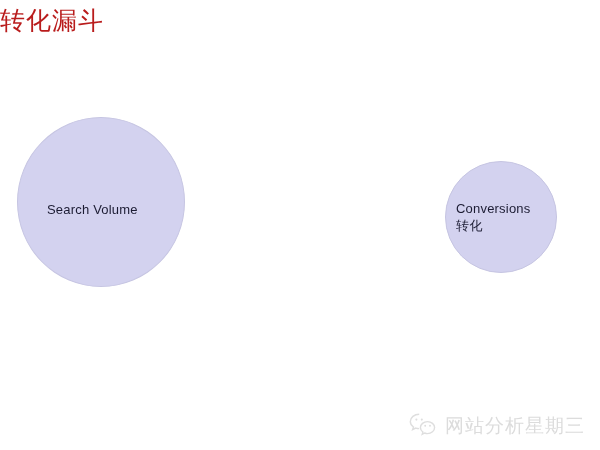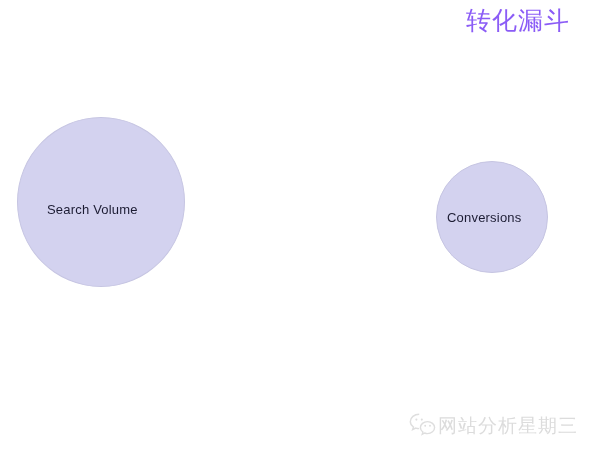--- a/index.html
+++ b/index.html
@@ -17,25 +17,25 @@
     position: relative;
     width: 600px;
     height: 450px;
     background: #ffffff;
   }
   .slide-title {
     position: absolute;
     left: 0;
     top: 6px;
     width: 570px;
-    text-align: right;
+    text-align: left;
     font-size: 25px;
     line-height: 30px;
     letter-spacing: 1px;
-    color: #8b5cf6;
+    color: #b91c1c;
     font-family: "DejaVu Serif", "Liberation Serif", serif;
     white-space: nowrap;
   }
   .funnel {
     position: absolute;
     left: 0;
     top: 0;
     width: 600px;
     height: 450px;
   }
@@ -87,32 +87,32 @@
     font-family: "DejaVu Sans", "Liberation Sans", sans-serif;
   }
 
   
   #node-0 { left: 17px;  top: 117px; width: 168px; height: 170px; }
   #node-0 .node-labels { margin-left: 29px; margin-top: 14px; }
   #node-1 { left: 183px; top: 137px; width: 143px; height: 146px; }
   #node-1 .node-labels { margin-left: 26px; }
   #node-2 { left: 312px; top: 149px; width: 118px; height: 121px; }
   #node-2 .node-labels { margin-left: 33px; }
-  #node-3 { left: 436px; top: 161px; width: 112px; height: 112px; }
+  #node-3 { left: 445px; top: 161px; width: 112px; height: 112px; }
   #node-3 .node-labels { margin-left: 10px; }
 
   .watermark {
     position: absolute;
     left: 408px;
     top: 406px;
     width: 180px;
     height: 38px;
     display: flex;
     align-items: center;
-    gap: 0;
+    gap: 7px;
   }
   .wechat-icon {
     width: 30px;
     height: 26px;
     flex: 0 0 auto;
     position: relative;
   }
   .watermark-text {
     color: #dcdcdc;
     font-size: 19px;
@@ -135,20 +135,21 @@
       <div class="node-labels">
         <span class="node-label-en">Search Volume</span>
       </div>
     </div>
 
 
 
     <div class="funnel-node" id="node-3">
       <div class="node-labels">
         <span class="node-label-en">Conversions</span>
+        <span class="node-label-zh">转化</span>
       </div>
     </div>
 
   </div>
 
   <div class="watermark">
     <span class="wechat-icon">
       <svg width="30" height="26" viewBox="0 0 30 26" xmlns="http://www.w3.org/2000/svg">
         <g fill="none" stroke="#dedede" stroke-width="1.4">
           <path d="M11.2 2.2C6.3 2.2 2.3 5.5 2.3 9.5c0 2.2 1.2 4.2 3.2 5.5l-0.9 2.7 3.1-1.6c1.1 0.3 2.2 0.5 3.5 0.5"></path>

